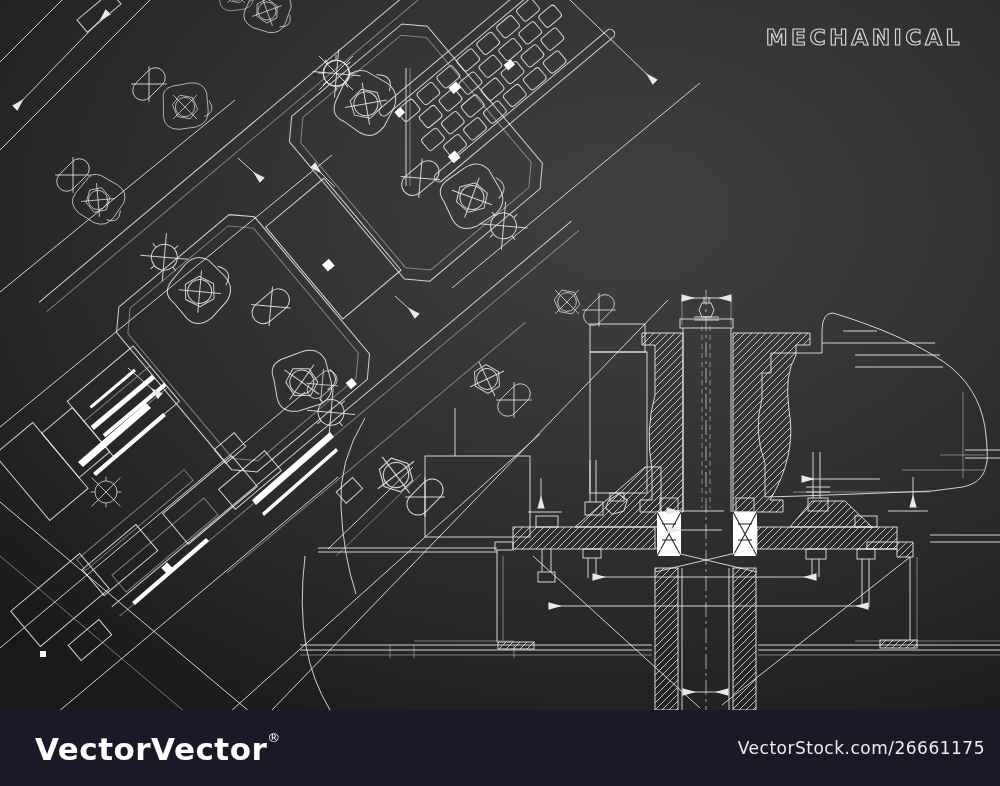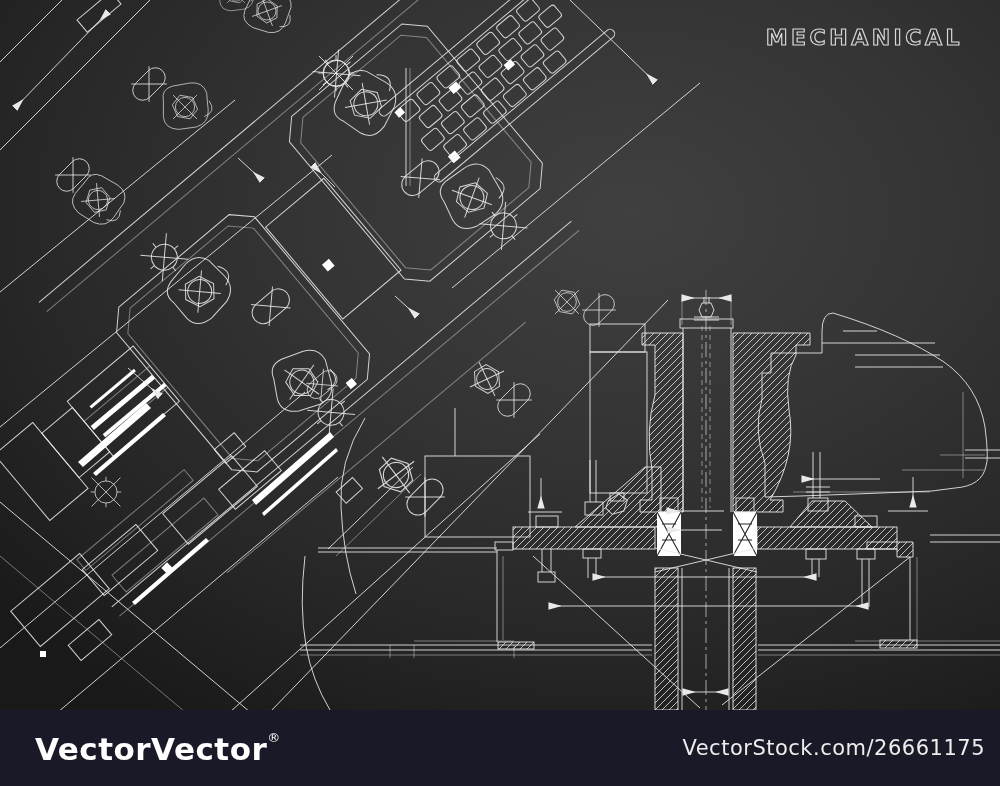--- a/index.html
+++ b/index.html
@@ -20,21 +20,21 @@
   .title-block{position:absolute;top:21px;right:37px;text-align:right;
     font-weight:bold;font-size:22px;line-height:33px;letter-spacing:3.5px;
     color:transparent;-webkit-text-stroke:1.15px var(--title-outline);}
   .footer-bar{position:absolute;left:0;bottom:0;width:1000px;height:76px;
     background:var(--footer-bar);display:flex;align-items:center;
     justify-content:space-between;box-sizing:border-box;padding:0 15px 0 35px;}
   .vs-logo{color:#fff;font-size:31px;letter-spacing:.5px;}
   .vs-logo .lt{font-weight:bold;}
   .vs-logo .bd{font-weight:bold;}
   .vs-logo sup{font-size:13px;vertical-align:18px;font-weight:normal;}
-  .vs-url{color:#ededed;font-size:21px;letter-spacing:.5px;}
+  .vs-url{color:#ededed;font-size:17px;letter-spacing:.5px;}
 </style>
 </head>
 <body>
 
 <div class="stage">
 
 <svg viewBox="0 0 1000 710" width="1000" height="710">
   <defs>
     <radialGradient id="bg" cx="63%" cy="30%" r="85%">
       <stop offset="0" stop-color="#404040"></stop>

